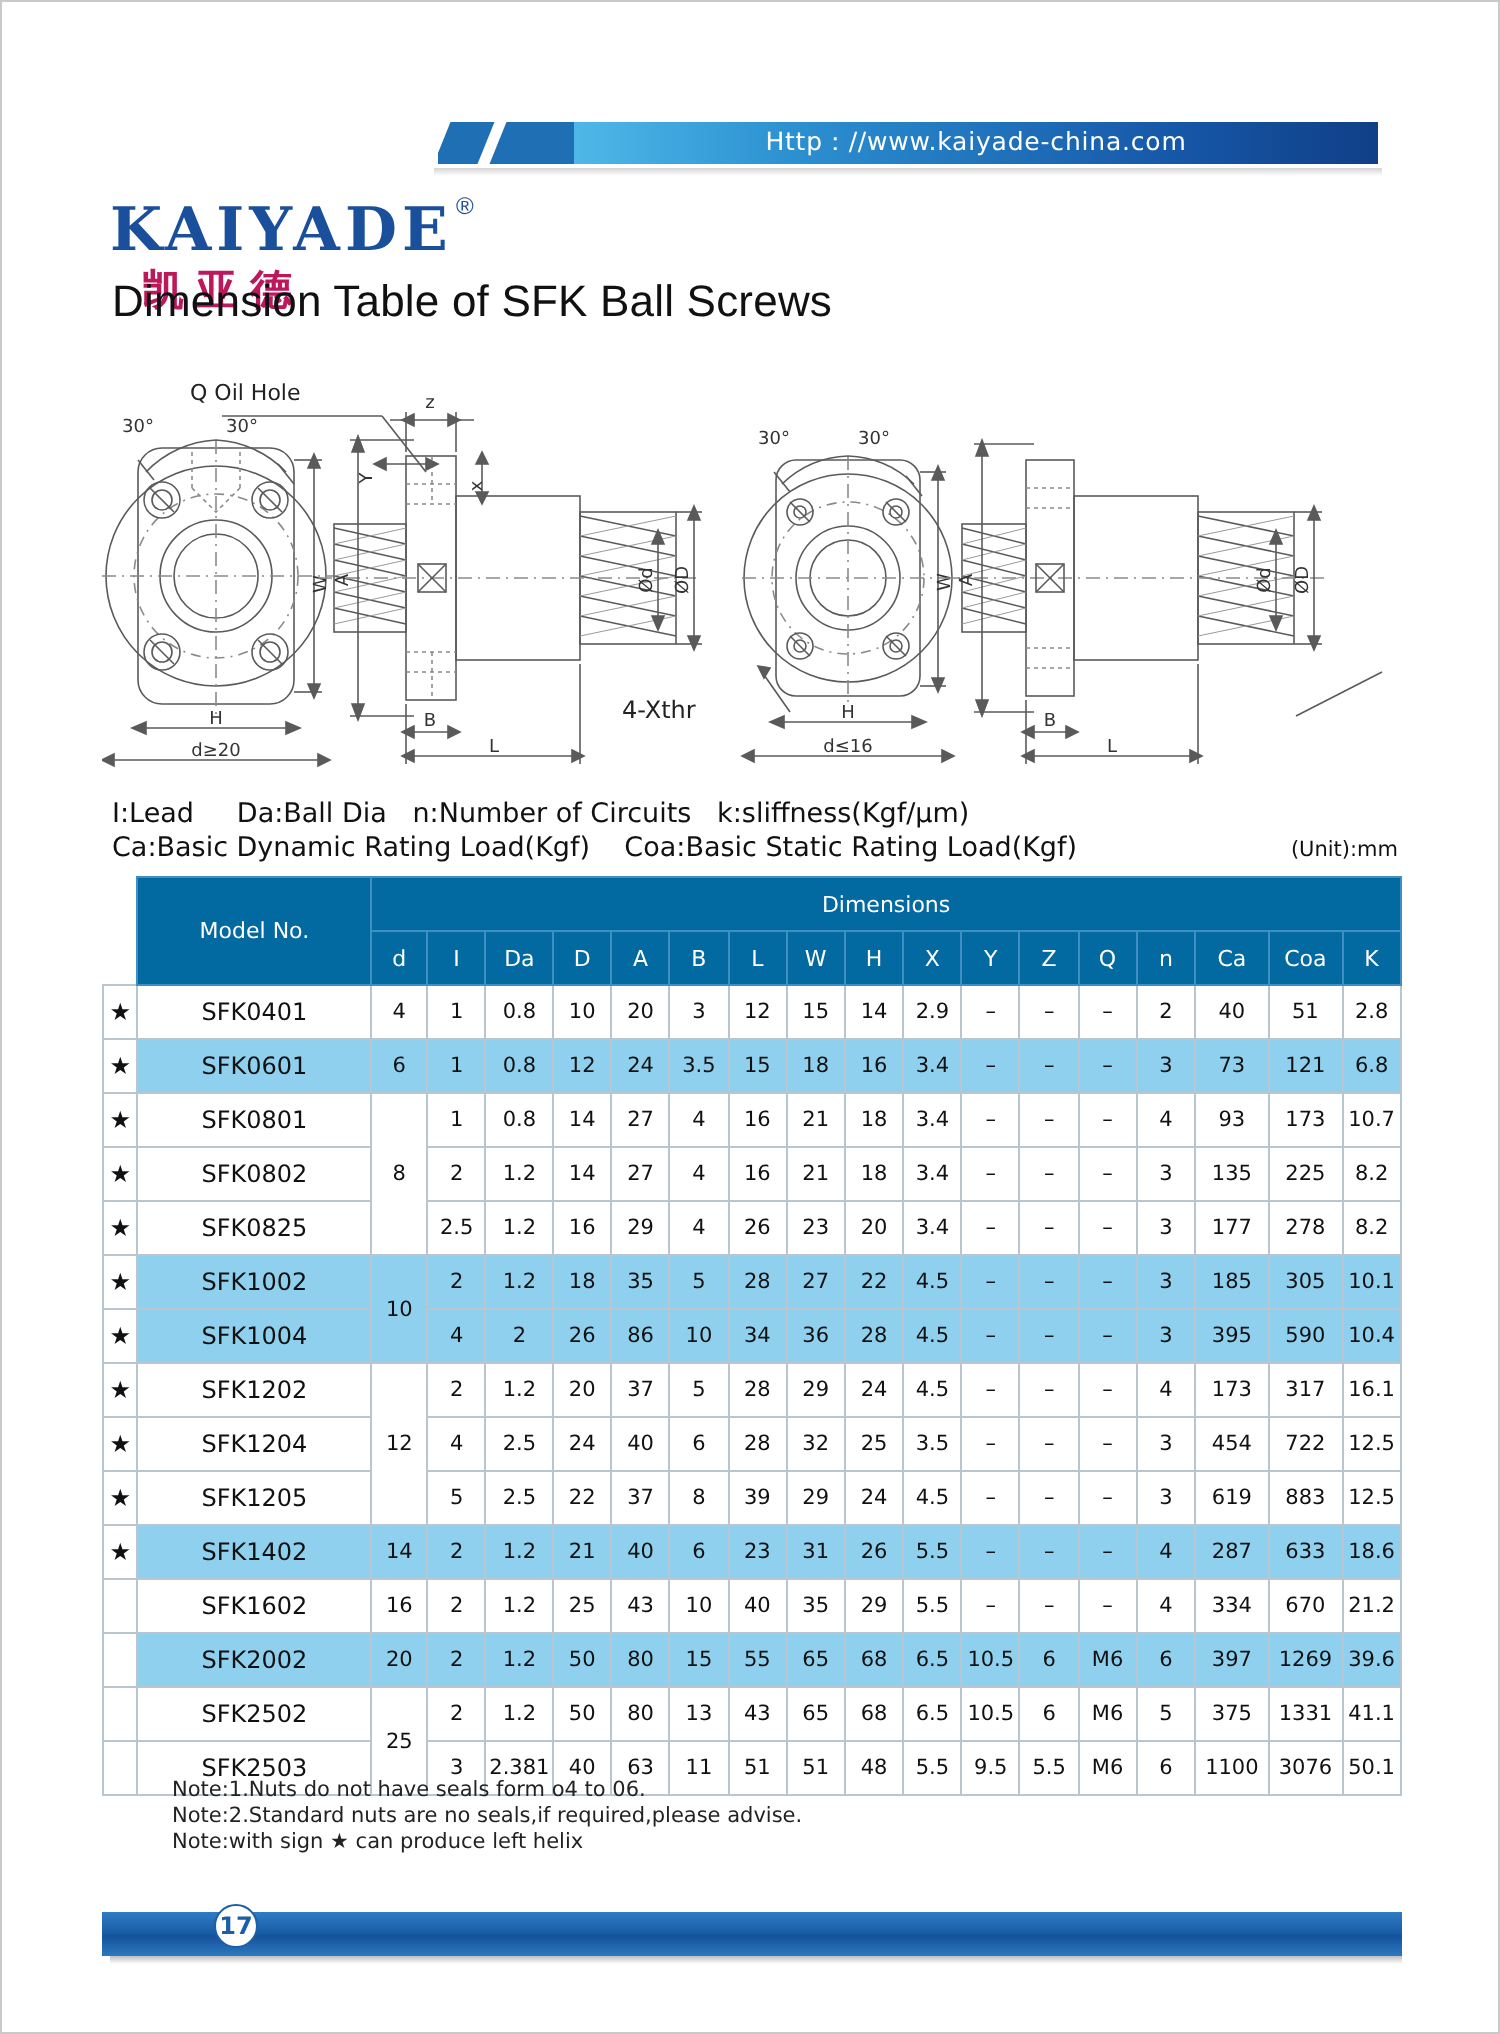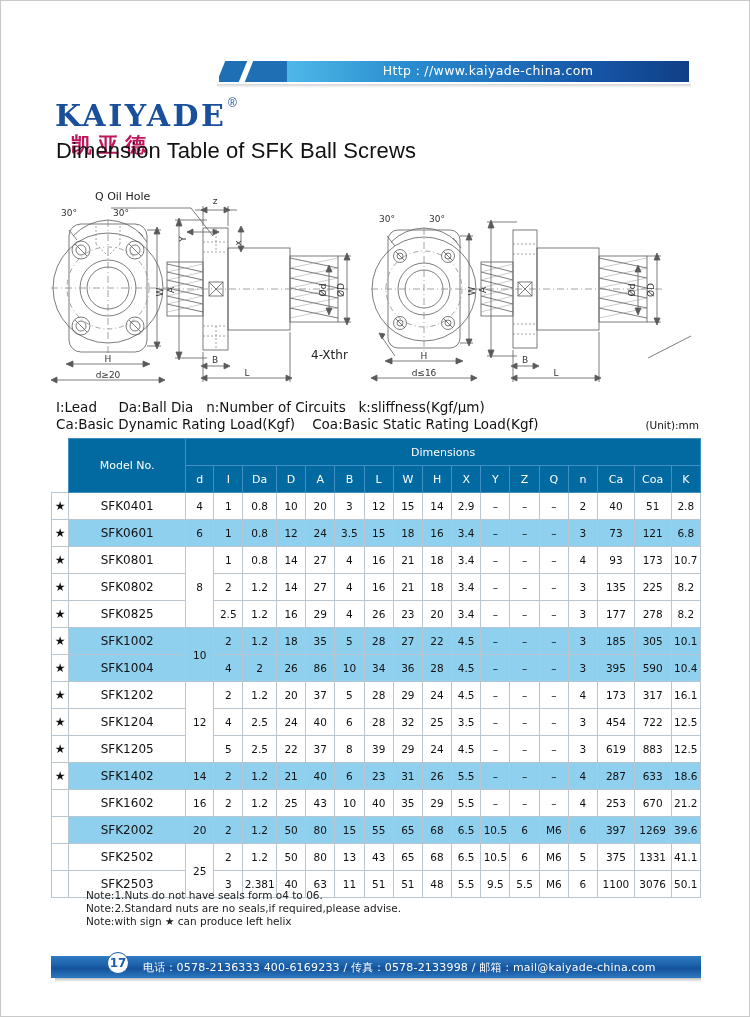--- a/index.html
+++ b/index.html
@@ -658,21 +658,21 @@
             <td class="narrow">43</td>
             <td class="narrow">10</td>
             <td class="narrow">40</td>
             <td class="narrow">35</td>
             <td class="narrow">29</td>
             <td class="narrow">5.5</td>
             <td class="narrow">–</td>
             <td class="narrow">–</td>
             <td class="narrow">–</td>
             <td class="narrow">4</td>
-            <td class="wide">253</td>
+            <td class="wide">334</td>
             <td class="wide">670</td>
             <td class="narrow">21.2</td>
           </tr>
           <tr class="hl">
             <td class="star"></td>
             <td class="model">SFK2002</td>
             <td class="d-col">20</td>
             <td class="narrow">2</td>
             <td class="narrow">1.2</td>
             <td class="narrow">50</td>
@@ -738,16 +738,15 @@
   <div class="notes">
     <div>Note:1.Nuts do not have seals form o4 to 06.</div>
     <div>Note:2.Standard nuts are no seals,if required,please advise.</div>
     <div>Note:with sign ★ can produce left helix</div>
   </div>
 
   <div class="footer">
     <div class="footer-bar"></div>
     <div class="footer-shadow"></div>
     <div class="page-num">17</div>
-    <div class="footer-text">电话：0578-2136333  400-6169233 / 传真：0578-2133998 / 邮箱：mail@kaiyade-china.com</div>
   </div>
 
 </div>
 
 </body></html>

